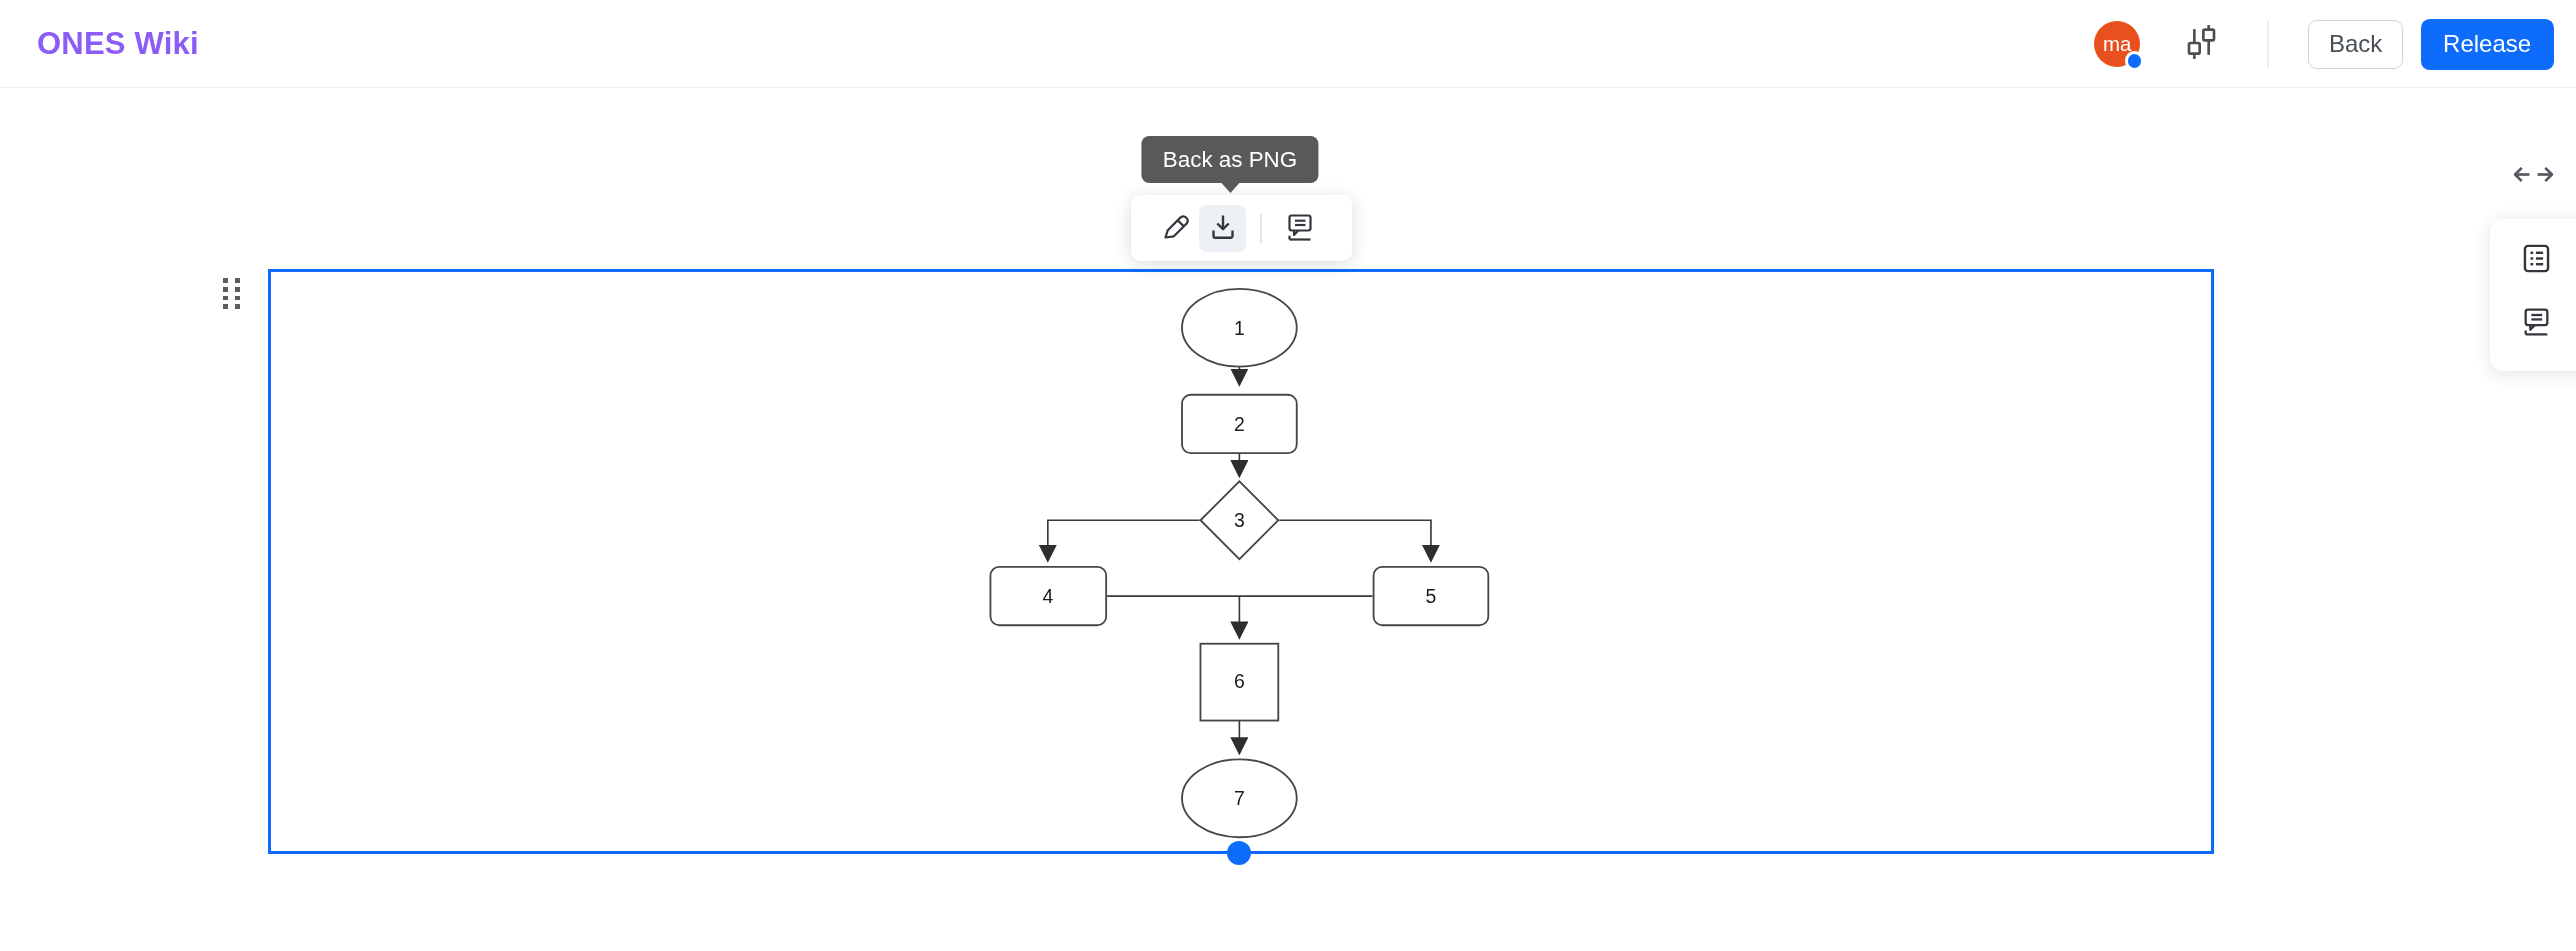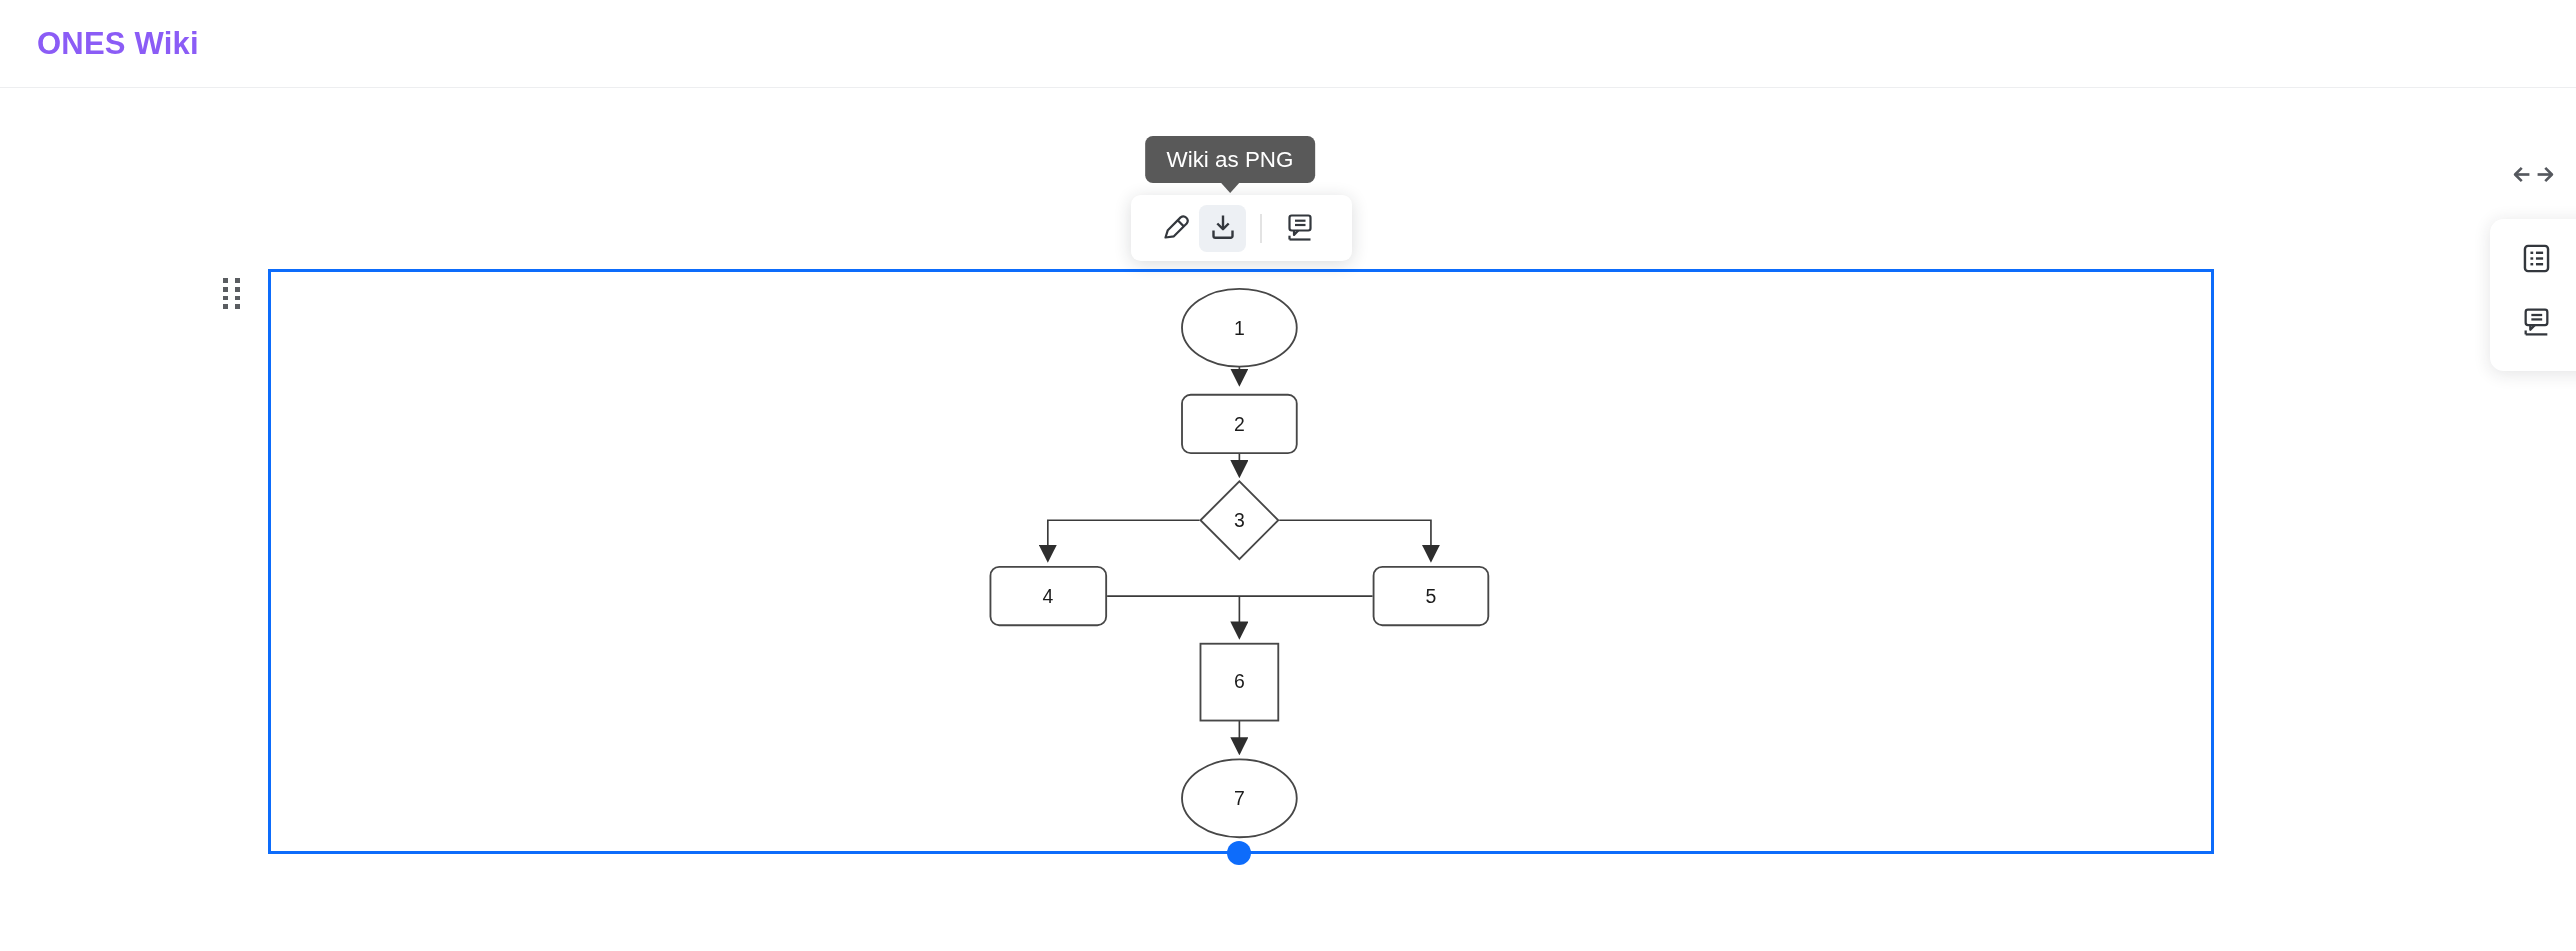--- a/index.html
+++ b/index.html
@@ -155,24 +155,46 @@
     display: flex; align-items: center; justify-content: center;
     background: transparent; border: none; cursor: pointer;
   }
 </style>
 </head>
 <body>
 
 <header class="top-bar">
   <div class="app-title">ONES Wiki</div>
 
+  <div class="top-right">
+    <div class="avatar-wrap">
+      <div class="avatar">ma</div>
+      <div class="status-dot"></div>
+    </div>
+
+    <button class="icon-btn-plain sliders-btn">
+      <span>
+        <svg width="37" height="41" viewBox="0 0 36 40" fill="none">
+          <line x1="11" y1="7" x2="11" y2="36" stroke="#4b4e52" stroke-width="2.6"></line>
+          <rect x="5.8" y="20.5" width="10.4" height="10.4" rx="1.5" fill="#fff" stroke="#4b4e52" stroke-width="2.6"></rect>
+          <line x1="25" y1="3" x2="25" y2="32" stroke="#4b4e52" stroke-width="2.6"></line>
+          <rect x="19.8" y="7.5" width="10.4" height="10.4" rx="1.5" fill="#fff" stroke="#4b4e52" stroke-width="2.6"></rect>
+        </svg>
+      </span>
+    </button>
+
+    <div class="vert-divider"></div>
+
+    <button class="back-btn">Back</button>
+    <button class="release-btn">Release</button>
+  </div>
 </header>
 
 <div class="tooltip">
-  <span>Wiki as PNG</span>
+  <span>Back as PNG</span>
   <div class="tooltip-arrow"></div>
 </div>
 
 <div class="block-toolbar">
   <button class="tb-btn">
     <span>
       <svg width="32" height="32" viewBox="0 0 32 32" fill="none" stroke="#33373d" stroke-width="2.2" stroke-linejoin="round">
         <path d="M5.5 26.5 L7.8 19.2 L20.6 6.4 A4.35 4.35 0 0 1 26.7 12.5 L13.9 25.3 L5.5 26.5 Z"></path>
         <path d="M17.7 9.3 L23.8 15.4"></path>
       </svg>

